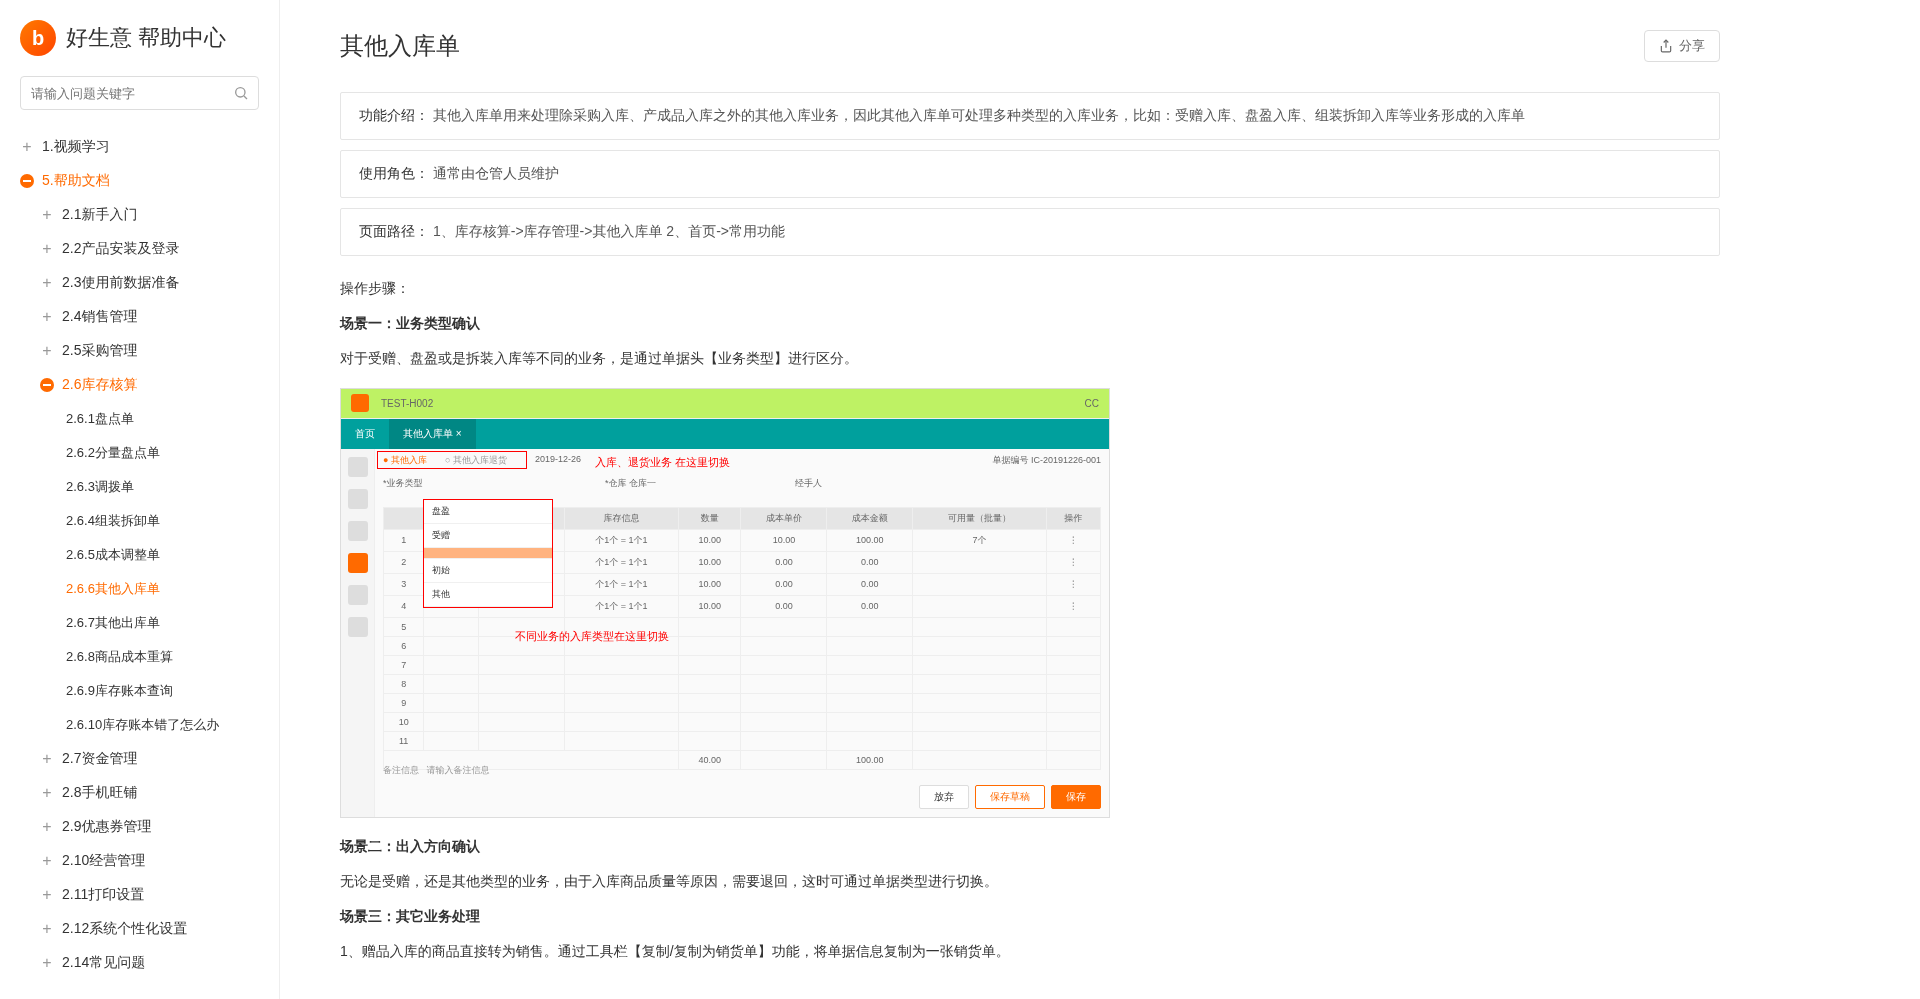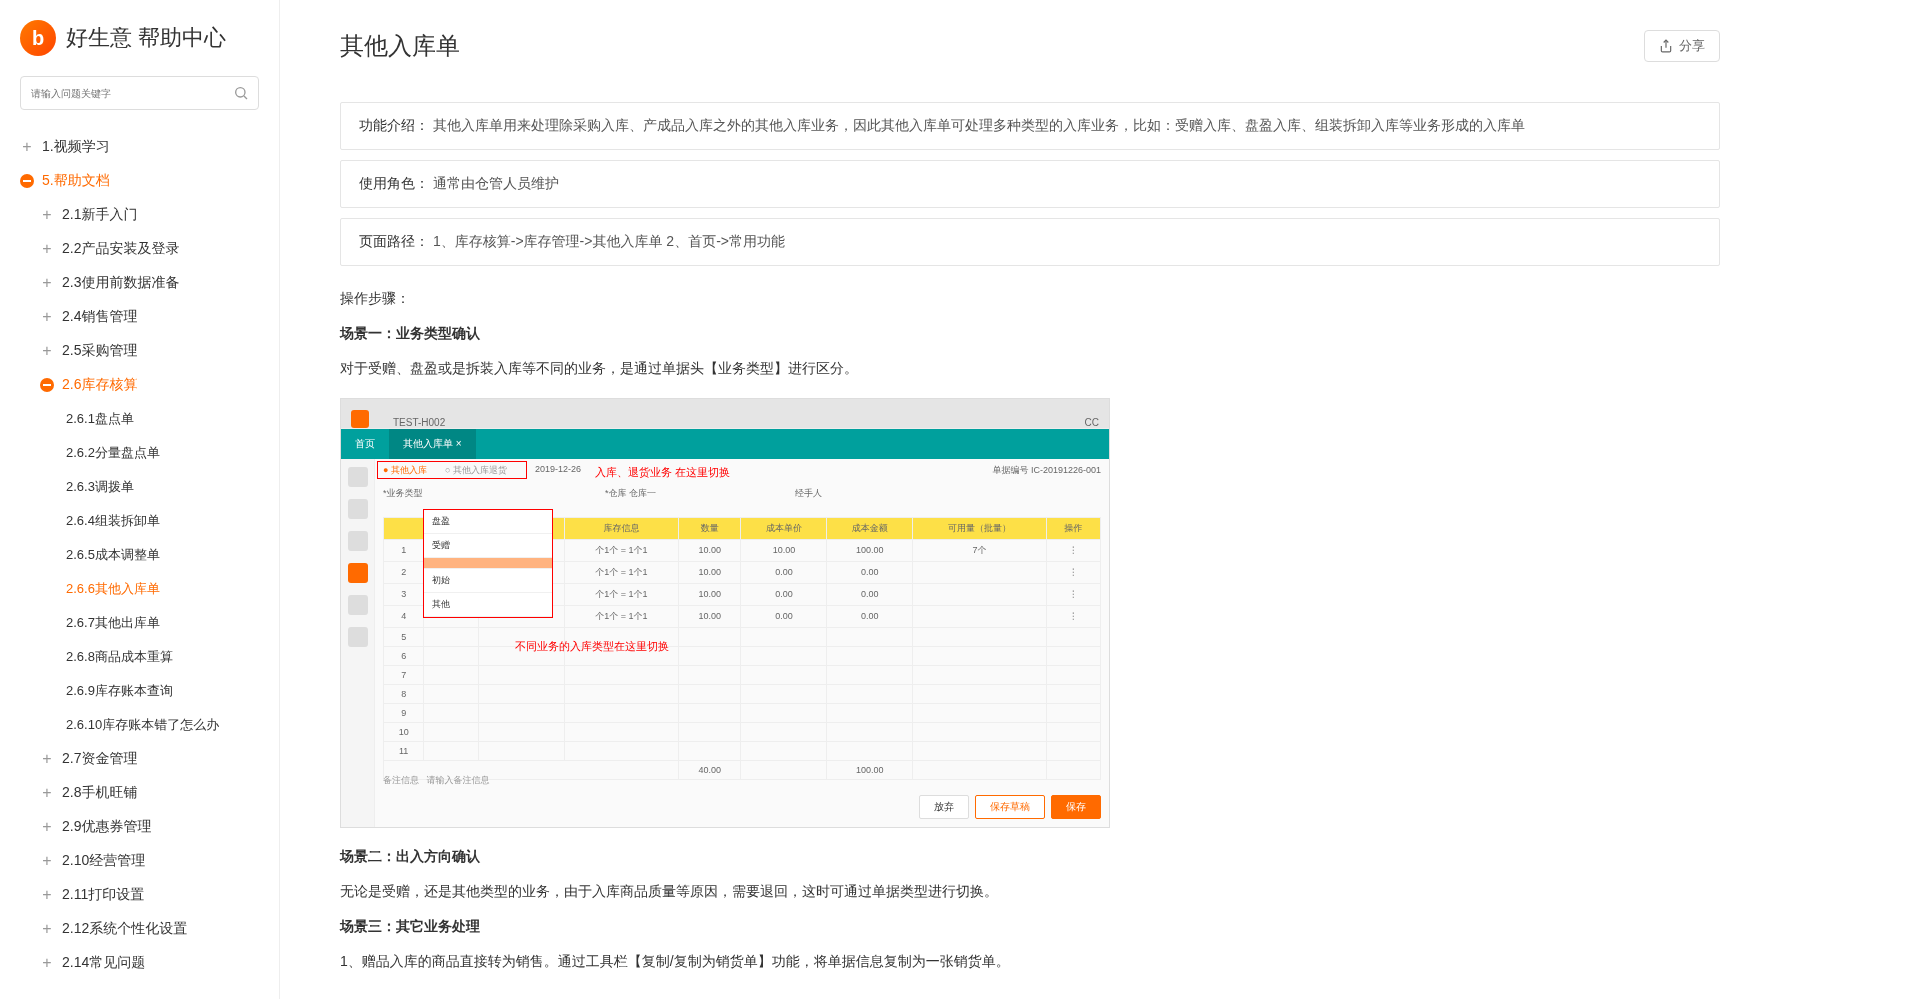--- a/index.html
+++ b/index.html
@@ -50,21 +50,21 @@
     .search-wrap {
       position: relative;
       margin-bottom: 20px;
     }
     .search-input {
       width: 100%;
       height: 34px;
       border: 1px solid #ddd;
       border-radius: 4px;
       padding: 0 34px 0 10px;
-      font-size: 10px;
+      font-size: 13px;
       outline: none;
     }
     .search-icon {
       position: absolute;
       right: 10px;
       top: 50%;
       transform: translateY(-50%);
       color: #999;
       width: 16px;
       height: 16px;
@@ -124,21 +124,21 @@
     }
     .main {
       flex: 1;
       padding: 30px 60px;
       max-width: 1500px;
     }
     .title-row {
       display: flex;
       justify-content: space-between;
       align-items: center;
-      margin-bottom: 40px;
+      margin-bottom: 30px;
     }
     .page-title {
       font-size: 24px;
       font-weight: 500;
       color: #333;
     }
     .share-btn {
       border: 1px solid #ddd;
       background: #fff;
       padding: 6px 14px;
@@ -180,28 +180,28 @@
       width: 770px;
       height: 430px;
       border: 1px solid #ddd;
       margin: 16px 0;
       background: #fafafa;
       position: relative;
       overflow: hidden;
     }
     .ss-topbar {
       height: 30px;
-      background: #e5e5e5;
+      background: #bef264;
       border-bottom: 1px solid #eee;
       display: flex;
-      align-items: flex-end;
+      align-items: center;
       padding: 0 10px;
       font-size: 10px;
       color: #666;
-      gap: 24px;
+      gap: 12px;
     }
     .ss-topbar .ss-logo {
       width: 18px;
       height: 18px;
       background: #ff6a00;
       border-radius: 3px;
     }
     .ss-tabbar {
       height: 30px;
       background: #00a09d;
@@ -264,21 +264,21 @@
       margin-top: 50px;
     }
     .ss-table th, .ss-table td {
       border: 1px solid #eee;
       padding: 4px 6px;
       font-size: 9px;
       text-align: center;
       color: #666;
     }
     .ss-table th {
-      background: #fde047;
+      background: #e5e5e5;
       font-weight: normal;
     }
     .ss-dropdown {
       position: absolute;
       top: 50px;
       left: 48px;
       width: 130px;
       background: #fff;
       border: 1.5px solid #ff0000;
       z-index: 5;

